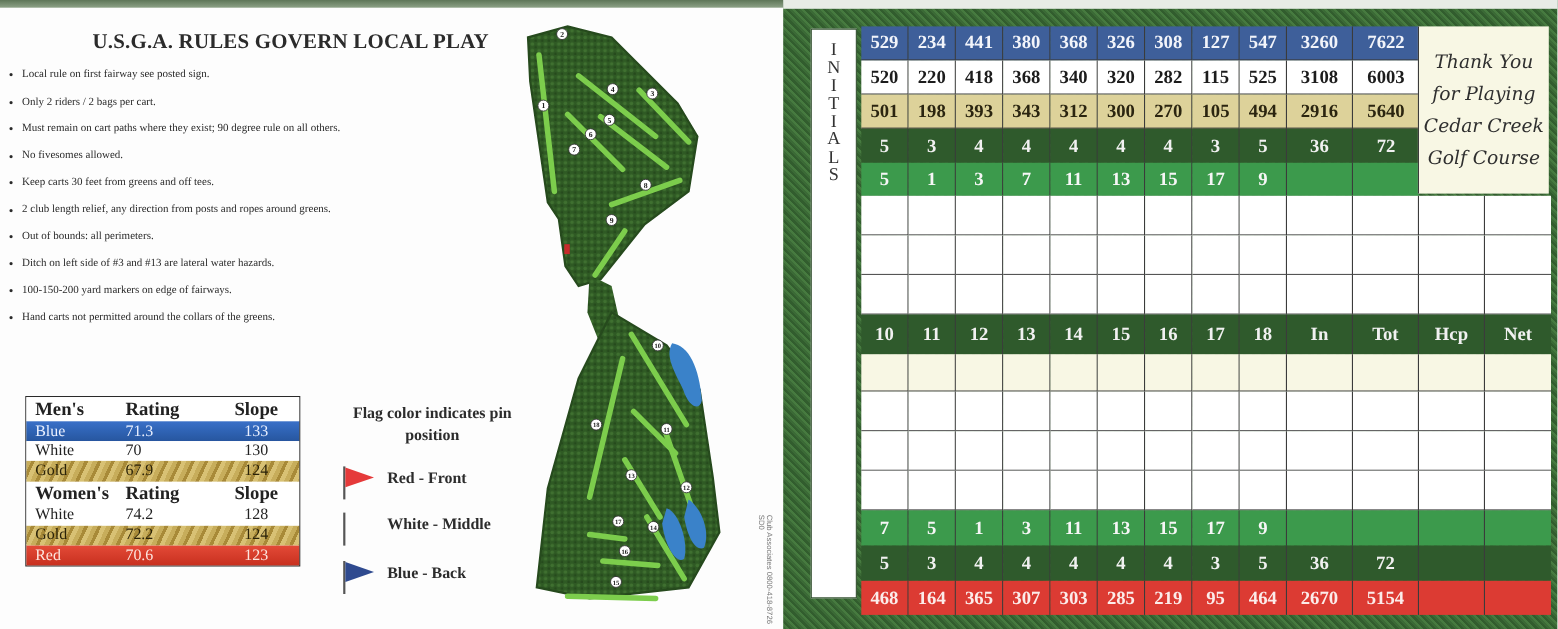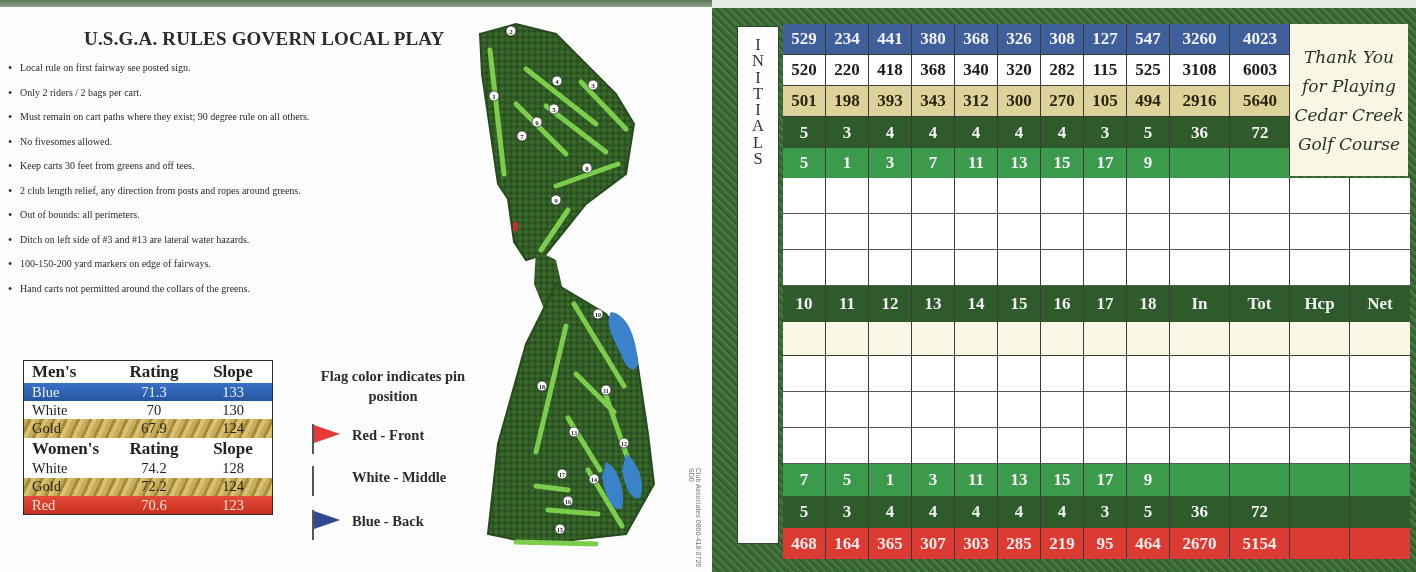--- a/index.html
+++ b/index.html
@@ -14,21 +14,21 @@
     color: #2b2b2b; letter-spacing: 0.2px; }
   .rules-list { position: absolute; left: 8px; top: 60px; width: 490px; list-style: none; }
   .rules-list li { font-size: 10px; line-height: 16px; color: #2a2a2a; padding-left: 12px; position: relative;
     margin-bottom: 8.5px; }
   .rules-list li::before { content: "\2022"; position: absolute; left: 0; top: 0; font-size: 12px; }
 
   
   .ratings { position: absolute; left: 23px; top: 360px; width: 250px; border: 1.5px solid #2a2a2a; }
   .r-row { display: flex; height: 18.2px; align-items: center; font-size: 14.5px; }
   .r-row .c1 { width: 90px; padding-left: 8px; }
-  .r-row .c2 { width: 80px; text-align: center; }
+  .r-row .c2 { width: 80px; }
   .r-row .c3 { width: 78px; text-align: center; }
   .r-row.head { font-weight: bold; font-size: 17px; height: 22px; }
   .r-row.blue { background: linear-gradient(#3a70c8, #2f63b4 50%, #27569f); color: #eaf0ff; }
   .r-row.white { background: #fff; color: #222; }
   .r-row.gold { background: repeating-linear-gradient(115deg, #c7ad5b 0 4px, #a88a38 4px 7px, #d8c174 7px 11px); color: #2a2208; }
   .r-row.red { background: linear-gradient(#e34a37, #c8301f); color: #fde6df; }
 
   
   .flag-title { position: absolute; left: 318px; top: 366px; width: 150px; text-align: center;
     font-weight: bold; font-size: 14.5px; line-height: 20px; color: #2c2c2c; }
@@ -256,21 +256,21 @@
       <div class="cell bg-blue line-b" style="width: 43px;">529</div>
       <div class="cell bg-blue line-b" style="width: 43px;">234</div>
       <div class="cell bg-blue line-b" style="width: 43px;">441</div>
       <div class="cell bg-blue line-b" style="width: 43px;">380</div>
       <div class="cell bg-blue line-b" style="width: 43px;">368</div>
       <div class="cell bg-blue line-b" style="width: 43px;">326</div>
       <div class="cell bg-blue line-b" style="width: 43px;">308</div>
       <div class="cell bg-blue line-b" style="width: 43px;">127</div>
       <div class="cell bg-blue line-b" style="width: 43px;">547</div>
       <div class="cell bg-blue line-b" style="width: 60px;">3260</div>
-      <div class="cell bg-blue line-b" style="width: 60px;">4023</div>
+      <div class="cell bg-blue line-b" style="width: 60px;">7622</div>
     </div>
     <div class="grow" style="top: 31px; height: 31px;">
       <div class="cell bg-white line-b" style="width: 43px;">520</div>
       <div class="cell bg-white line-b" style="width: 43px;">220</div>
       <div class="cell bg-white line-b" style="width: 43px;">418</div>
       <div class="cell bg-white line-b" style="width: 43px;">368</div>
       <div class="cell bg-white line-b" style="width: 43px;">340</div>
       <div class="cell bg-white line-b" style="width: 43px;">320</div>
       <div class="cell bg-white line-b" style="width: 43px;">282</div>
       <div class="cell bg-white line-b" style="width: 43px;">115</div>

